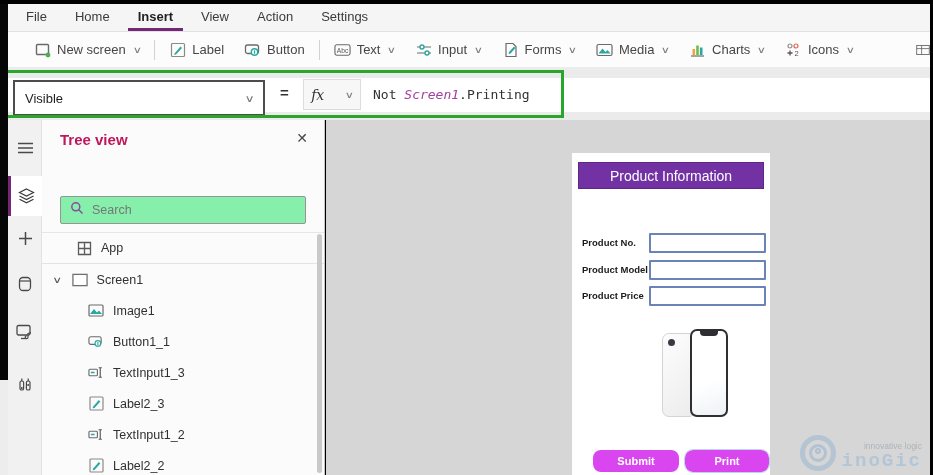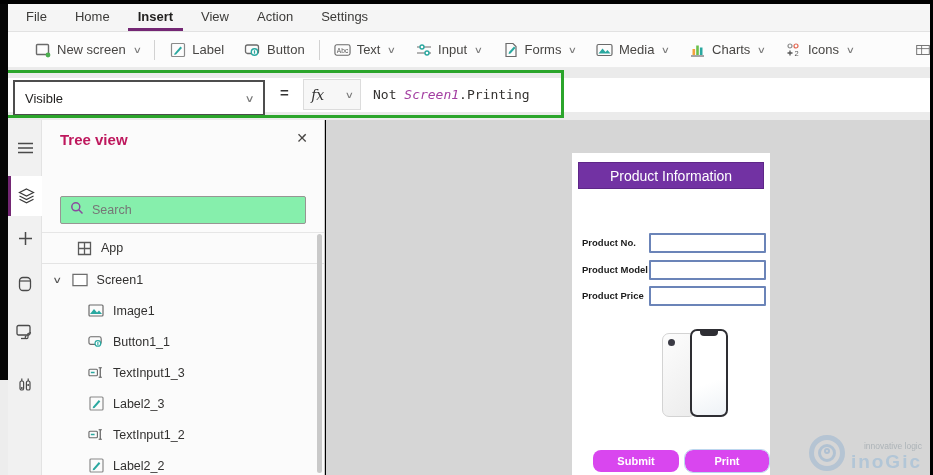--- a/index.html
+++ b/index.html
@@ -100,21 +100,21 @@
 
   
   .watermark{position:absolute;right:8px;bottom:4px;display:flex;align-items:flex-end;gap:6px;opacity:.75;}
   .wm-logo{position:relative;width:36px;height:36px;}
   .wm-ring{position:absolute;inset:0;border-radius:50%;border:5px solid rgba(125,165,205,.5);}
   .wm-ring2{position:absolute;inset:9px;border-radius:50%;border:3px solid rgba(125,165,205,.55);}
   .wm-dot{position:absolute;left:50%;top:50%;width:6px;height:6px;margin:-5px 0 0 -3px;border-radius:50%;border:2px solid rgba(125,165,205,.6);}
   .wm-text{display:flex;flex-direction:column;align-items:flex-end;line-height:1;}
   .wm-tag{font-size:8.5px;color:#9fa8ae;margin-bottom:2px;}
   .wm-name{font-size:19px;font-weight:bold;letter-spacing:2px;color:rgba(140,180,215,.65);
-    font-family:Liberation Sans, sans-serif;}
+    font-family:Liberation Mono, monospace;}
 </style>
 </head>
 <body>
 
 <div id="app">
 
   <div class="menu-bar">
     <div class="menu-item">File</div>
     <div class="menu-item">Home</div>
     <div class="menu-item active">Insert</div>

